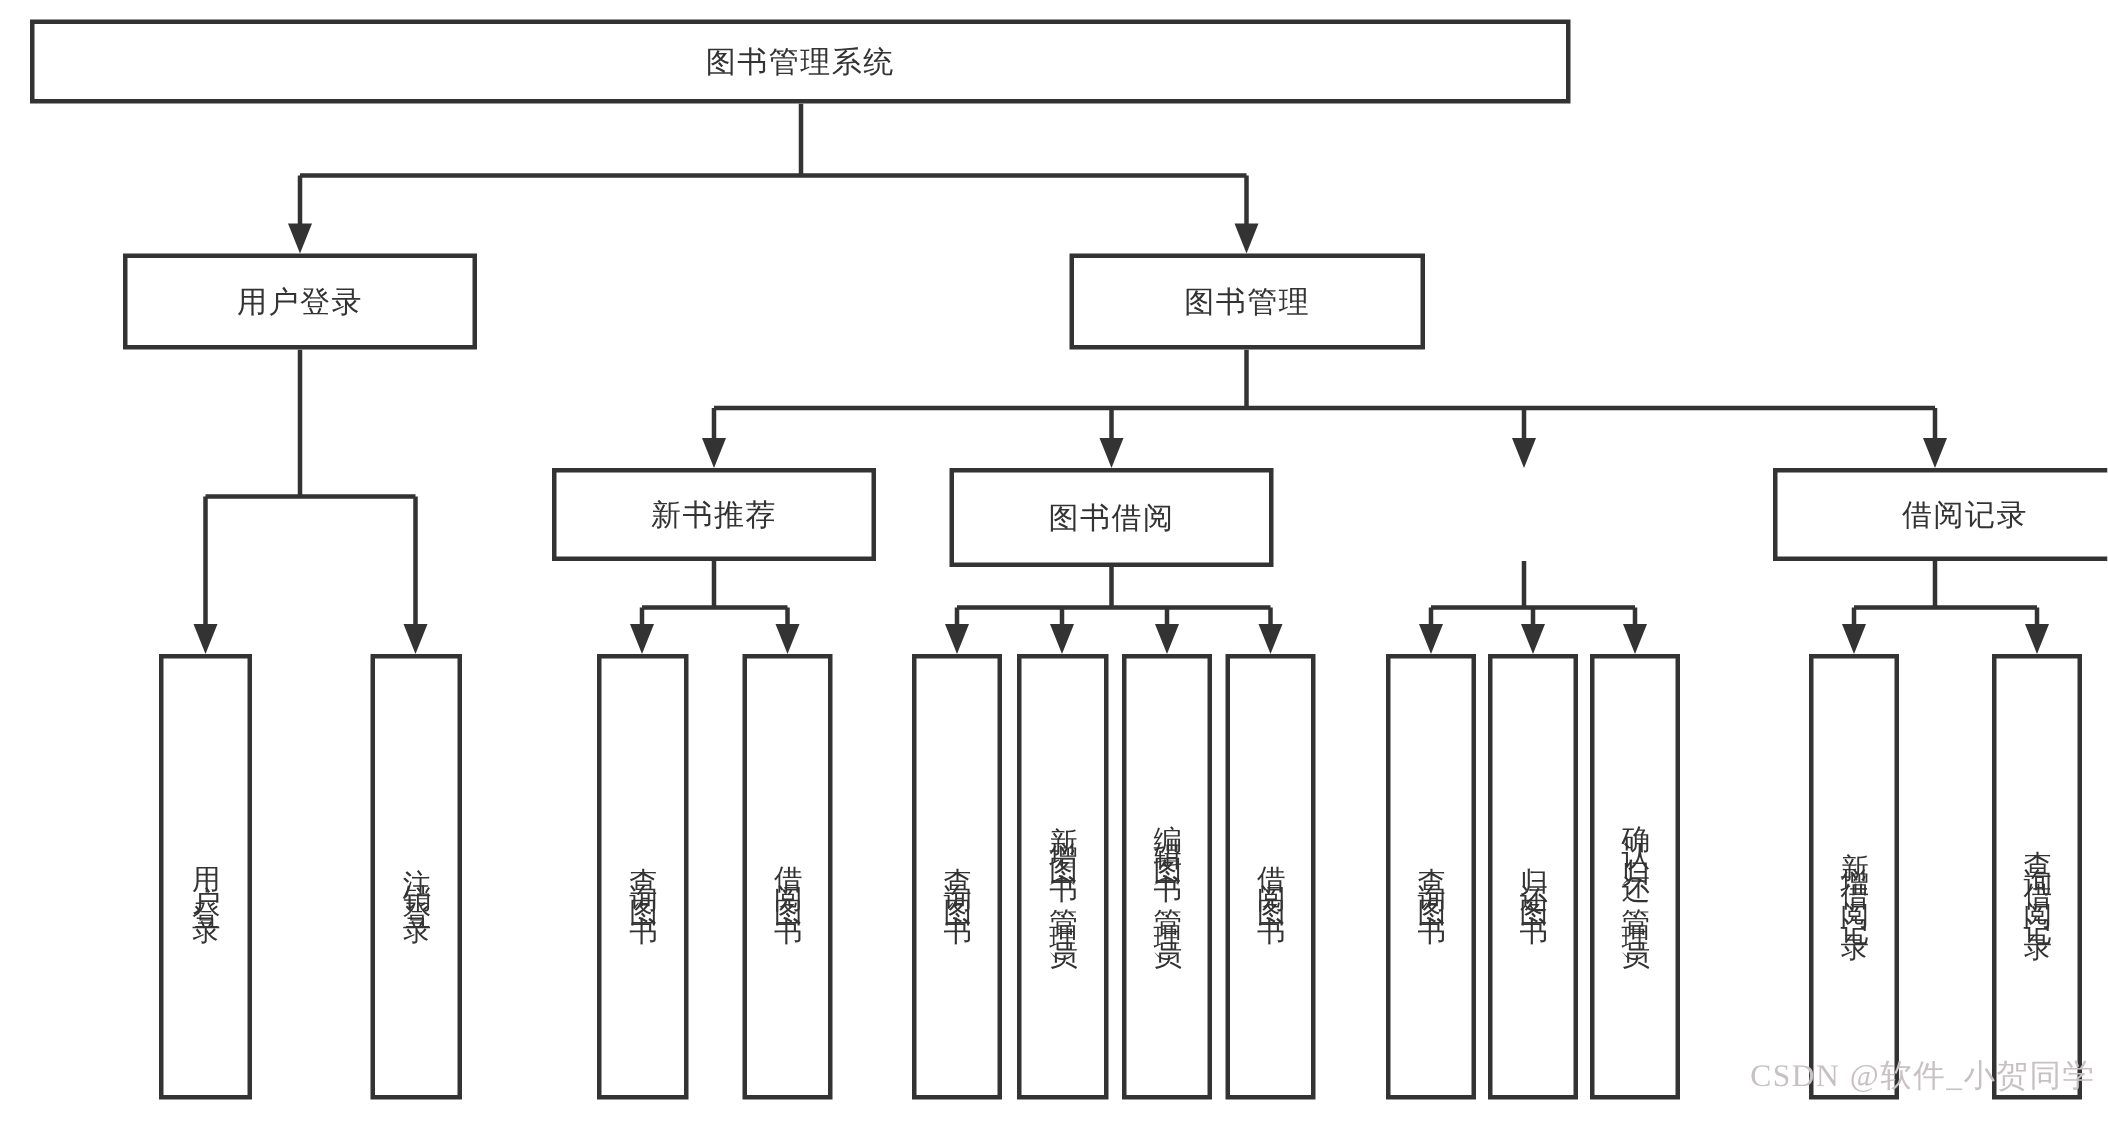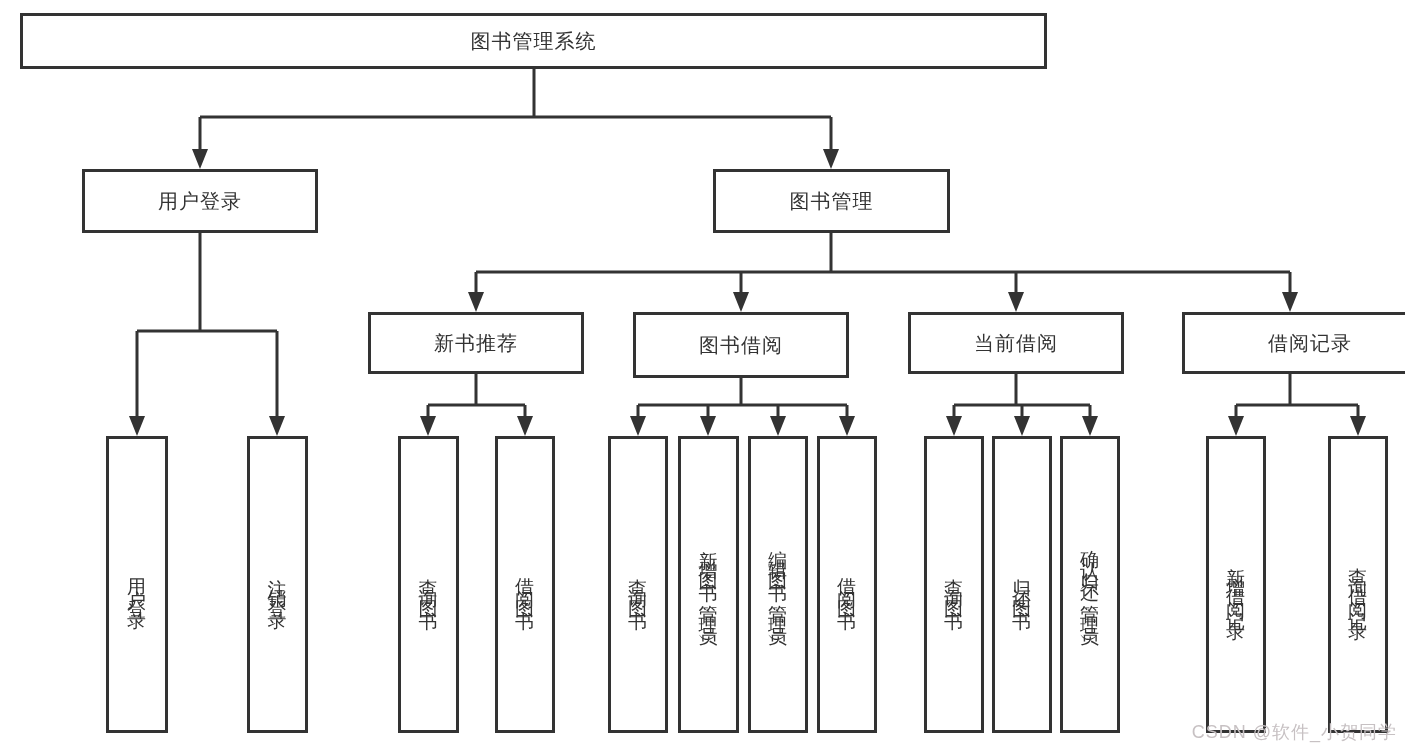--- a/index.html
+++ b/index.html
@@ -9,21 +9,21 @@
     --watermark: #c7c1c3;
   }
   * { margin: 0; padding: 0; box-sizing: border-box; }
   html, body { background: #ffffff; }
   #canvas {
     position: relative;
     width: 1405px;
     height: 747px;
     background: var(--fill);
     overflow: hidden;
-    font-family: Liberation Sans, sans-serif;
+    font-family: Liberation Serif, serif;
   }
   #wires {
     position: absolute;
     left: 0; top: 0;
     z-index: 0;
   }
   #wires .wire {
     stroke: var(--line);
     stroke-width: 3;
     fill: none;
@@ -48,22 +48,22 @@
     text-orientation: mixed;
     font-size: 19px;
     line-height: 1;
     letter-spacing: 11px;
     white-space: nowrap;
   }
   .watermark {
     position: absolute;
     z-index: 2;
     right: 8px;
-    bottom: 3px;
-    font-size: 18px;
+    bottom: 16px;
+    font-size: 21px;
     color: var(--watermark);
     letter-spacing: 1px;
   }
 </style>
 </head>
 <body>
 
 <div id="canvas">
 
   <svg id="wires" width="1405" height="747" viewBox="0 0 1405 747">
@@ -112,23 +112,20 @@
   <div class="node hbox" style="left:713px;top:169px;width:237px;height:64px">
     <span>图书管理</span>
   </div>
 
   <div class="node hbox" style="left:368px;top:312px;width:216px;height:62px">
     <span>新书推荐</span>
   </div>
   <div class="node hbox" style="left:633px;top:312px;width:216px;height:66px">
     <span>图书借阅</span>
   </div>
-  <div class="node hbox" style="left:908px;top:312px;width:216px;height:62px">
-    <span>当前借阅</span>
-  </div>
   <div class="node hbox" style="left:1182px;top:312px;width:256px;height:62px">
     <span>借阅记录</span>
   </div>
 
   <div class="node leaf" style="left:106px;top:436px;width:62px;height:297px">
     <span>用户登录</span>
   </div>
   <div class="node leaf" style="left:247px;top:436px;width:61px;height:297px">
     <span>注销登录</span>
   </div>

